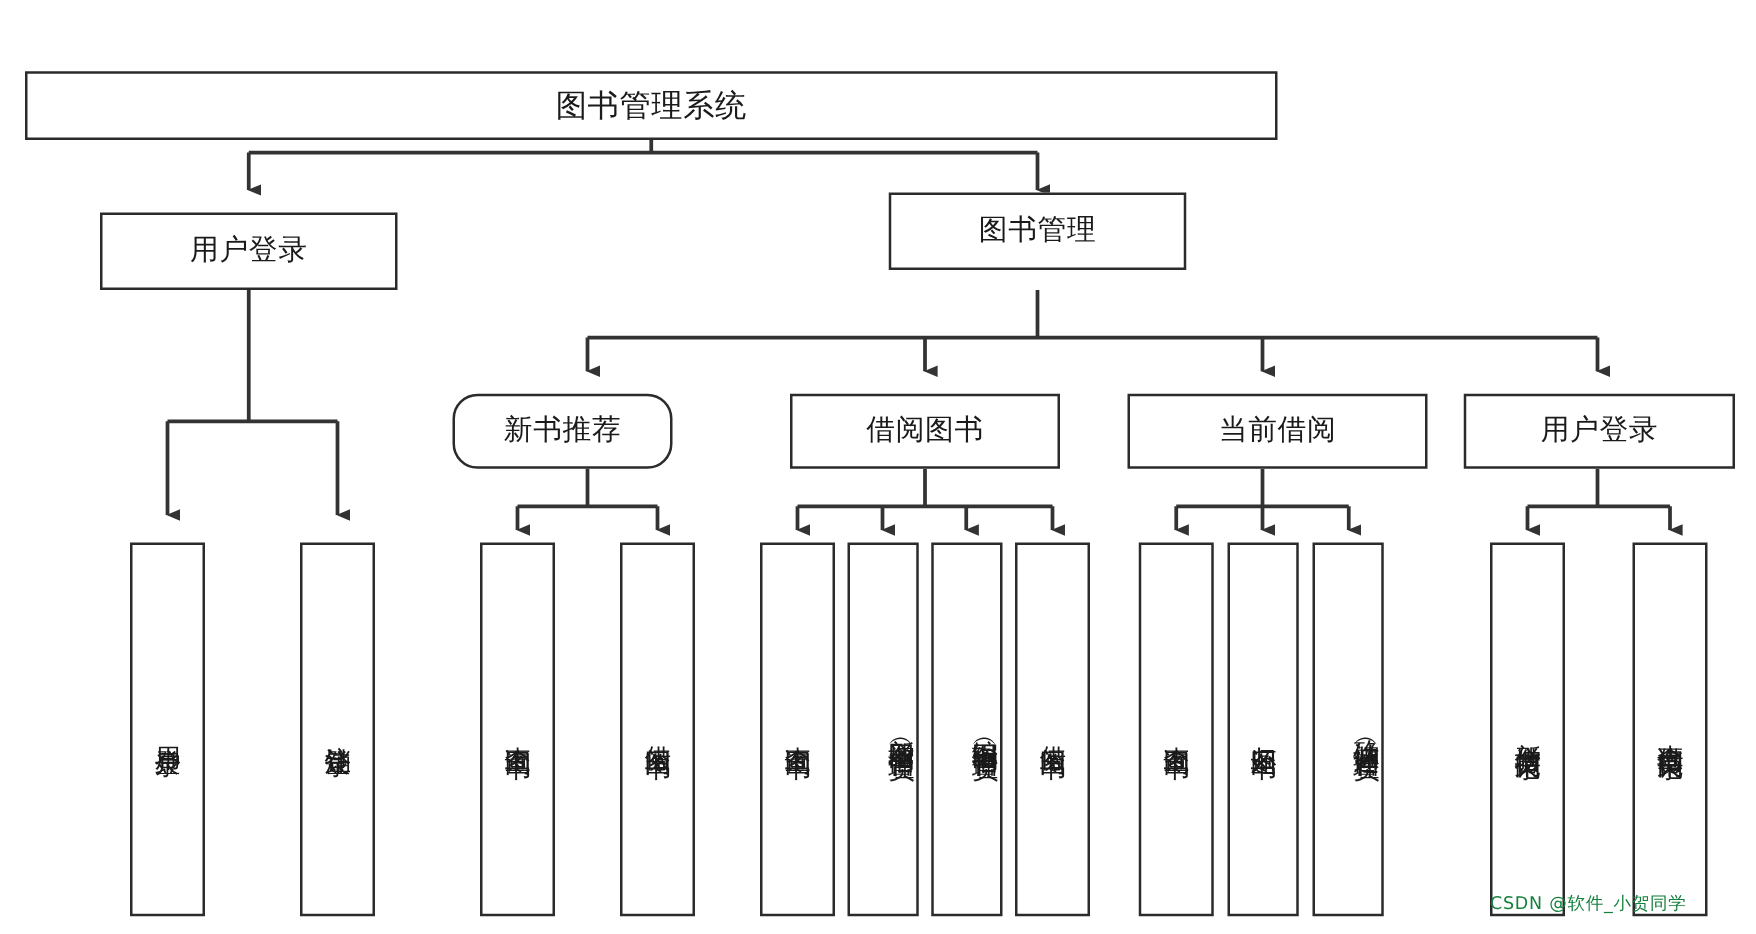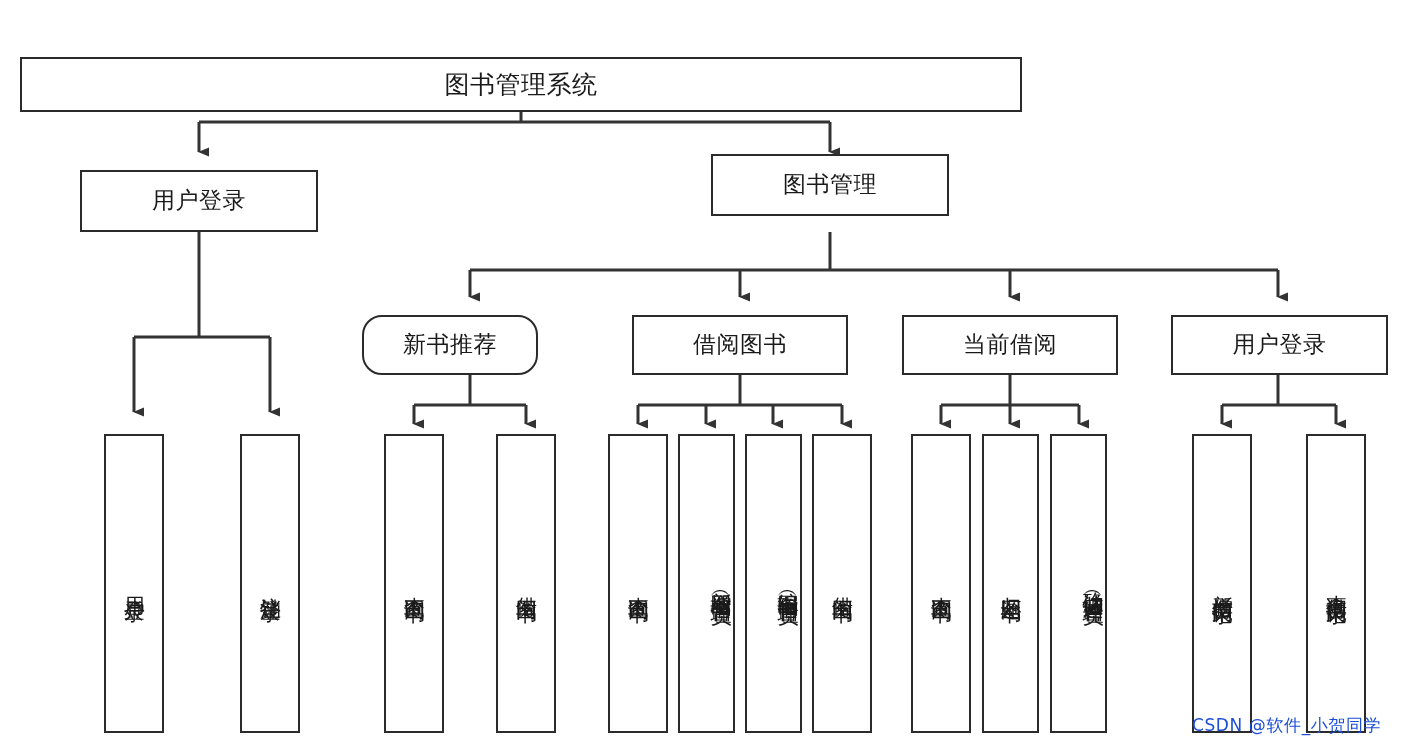--- a/index.html
+++ b/index.html
@@ -60,22 +60,22 @@
   .node-label {
     display: block;
     white-space: pre-line;
   }
   #title-node {
     font-size: 25px;
     margin-top: 44px;
   }
   #watermark {
     position: absolute;
-    color: #1d4ed8;
-    font-size: 17px;
+    color: #15803d;
+    font-size: 14px;
     letter-spacing: 0.6px;
     white-space: nowrap;
     user-select: none;
   }
 </style>
 </head>
 <body>
 
 <div id="diagram-root">
 
@@ -147,21 +147,21 @@
   </div>
 
   <div class="node-box horizontal" style="left:362px; top:315px; width:176px; height:60px;border-radius:20px;">
     <span class="node-label">新书推荐</span>
   </div>
 
   <div class="node-box horizontal" style="left:632px; top:315px; width:216px; height:60px;">
     <span class="node-label">借阅图书</span>
   </div>
 
-  <div class="node-box horizontal" style="left:902px; top:315px; width:216px; height:60px;">
+  <div class="node-box horizontal" style="left:902px; top:315px; width:240px; height:60px;">
     <span class="node-label">当前借阅</span>
   </div>
 
   <div class="node-box horizontal" style="left:1171px; top:315px; width:217px; height:60px;">
     <span class="node-label">用户登录</span>
   </div>
 
   <div class="node-box vertical centered" style="left:104px; top:434px; width:60px; height:299px;">
     <span class="node-label">用户登录</span>
   </div>

